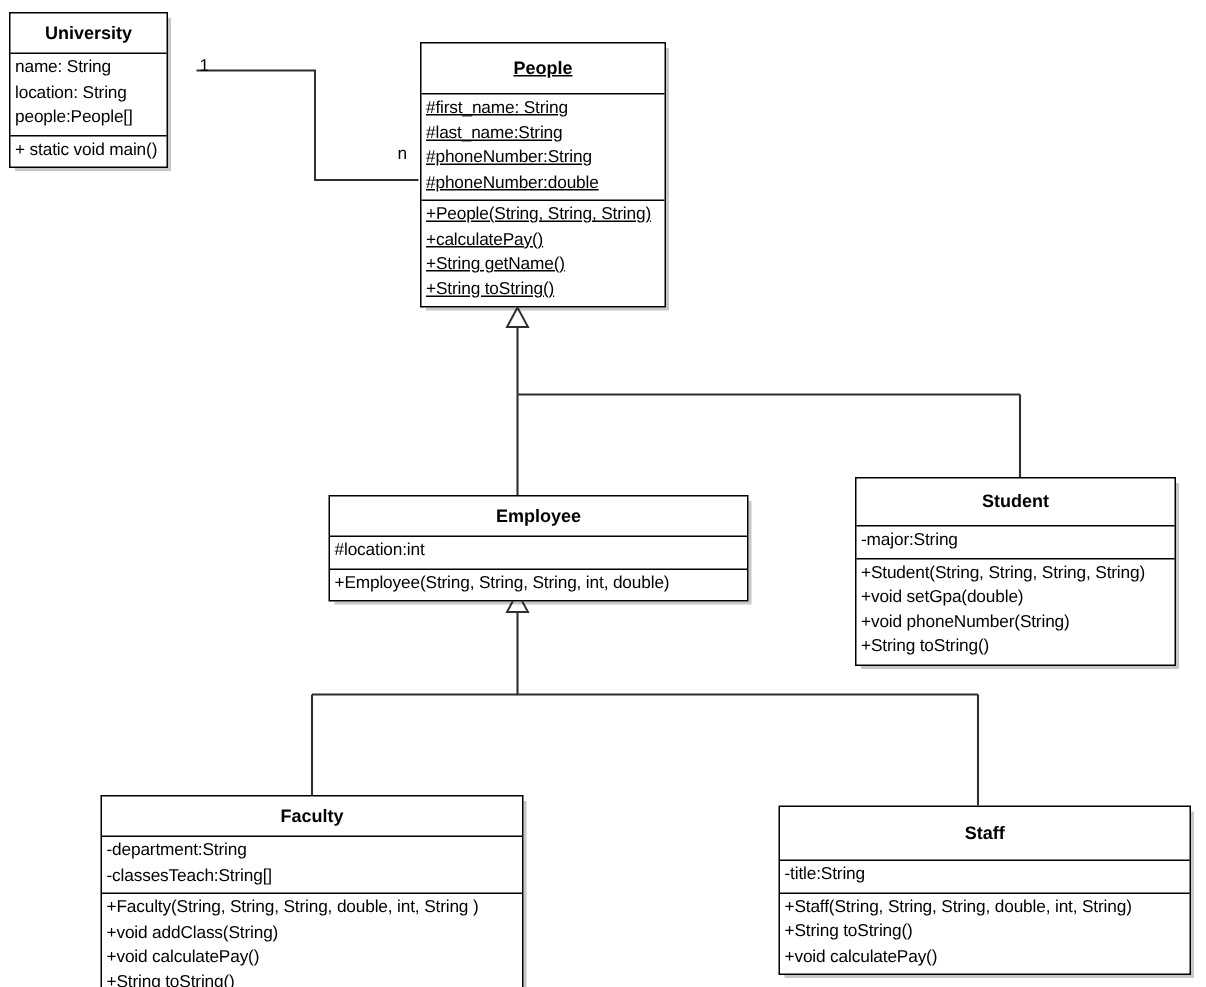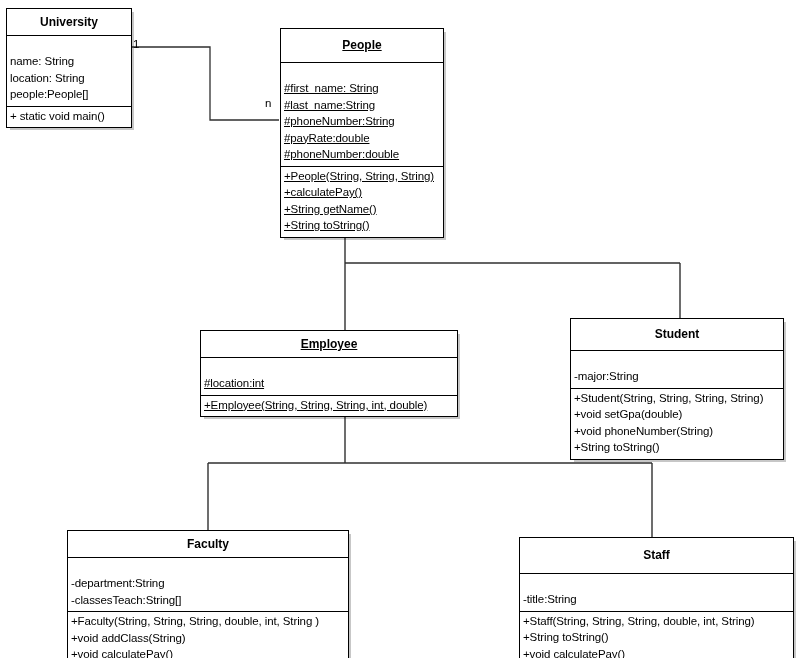--- a/index.html
+++ b/index.html
@@ -49,34 +49,33 @@
     padding: 7px 4px 7px 4px;
     border-bottom: 1px solid #000000;
     white-space: nowrap;
     overflow: hidden;
   }
   .uml-compartment {
     padding: 2px 0 2px 0;
   }
   .uml-compartment.attrs {
     border-bottom: 1px solid #000000;
-    margin-top: 16px;
   }
   .uml-row {
     padding: 2px 3px 3px 3px;
     white-space: nowrap;
     overflow: hidden;
     font-size: 11.5px;
     letter-spacing: -0.1px;
   }
 
   
-  #cls-university { left: 6px;   top: 8px;   width: 126px; }
+  #cls-university { left: 6px;   top: 8px;   width: 106px; }
   #cls-people     { left: 280px; top: 28px;  width: 164px; text-decoration: underline; }
-  #cls-employee   { left: 200px; top: 330px; width: 258px; text-decoration: underline; }
+  #cls-employee   { left: 219px; top: 330px; width: 280px; }
   #cls-student    { left: 570px; top: 318px; width: 214px; }
   #cls-faculty    { left: 67px;  top: 530px; width: 282px; }
   #cls-staff      { left: 519px; top: 537px; width: 275px; }
 
   
   #cls-people   .uml-name { padding-top: 10px; padding-bottom: 11px; }
   #cls-student  .uml-name { padding-top: 9px;  padding-bottom: 10px; }
   #cls-staff    .uml-name { padding-top: 11px; padding-bottom: 12px; }
   #cls-faculty  .uml-name { padding-top: 7px;  padding-bottom: 7px; }
 
@@ -143,21 +142,20 @@
       <div class="uml-row">+ static void main()</div>
     </div>
   </div>
 
   <div class="uml-class" id="cls-people">
     <div class="uml-name">People</div>
     <div class="uml-compartment attrs">
       <div class="uml-row">#first_name: String</div>
       <div class="uml-row">#last_name:String</div>
       <div class="uml-row">#phoneNumber:String</div>
-      <div class="uml-row">#payRate:double</div>
       <div class="uml-row">#phoneNumber:double</div>
     </div>
     <div class="uml-compartment methods">
       <div class="uml-row">+People(String, String, String)</div>
       <div class="uml-row">+calculatePay()</div>
       <div class="uml-row">+String getName()</div>
       <div class="uml-row">+String toString()</div>
     </div>
   </div>
 

